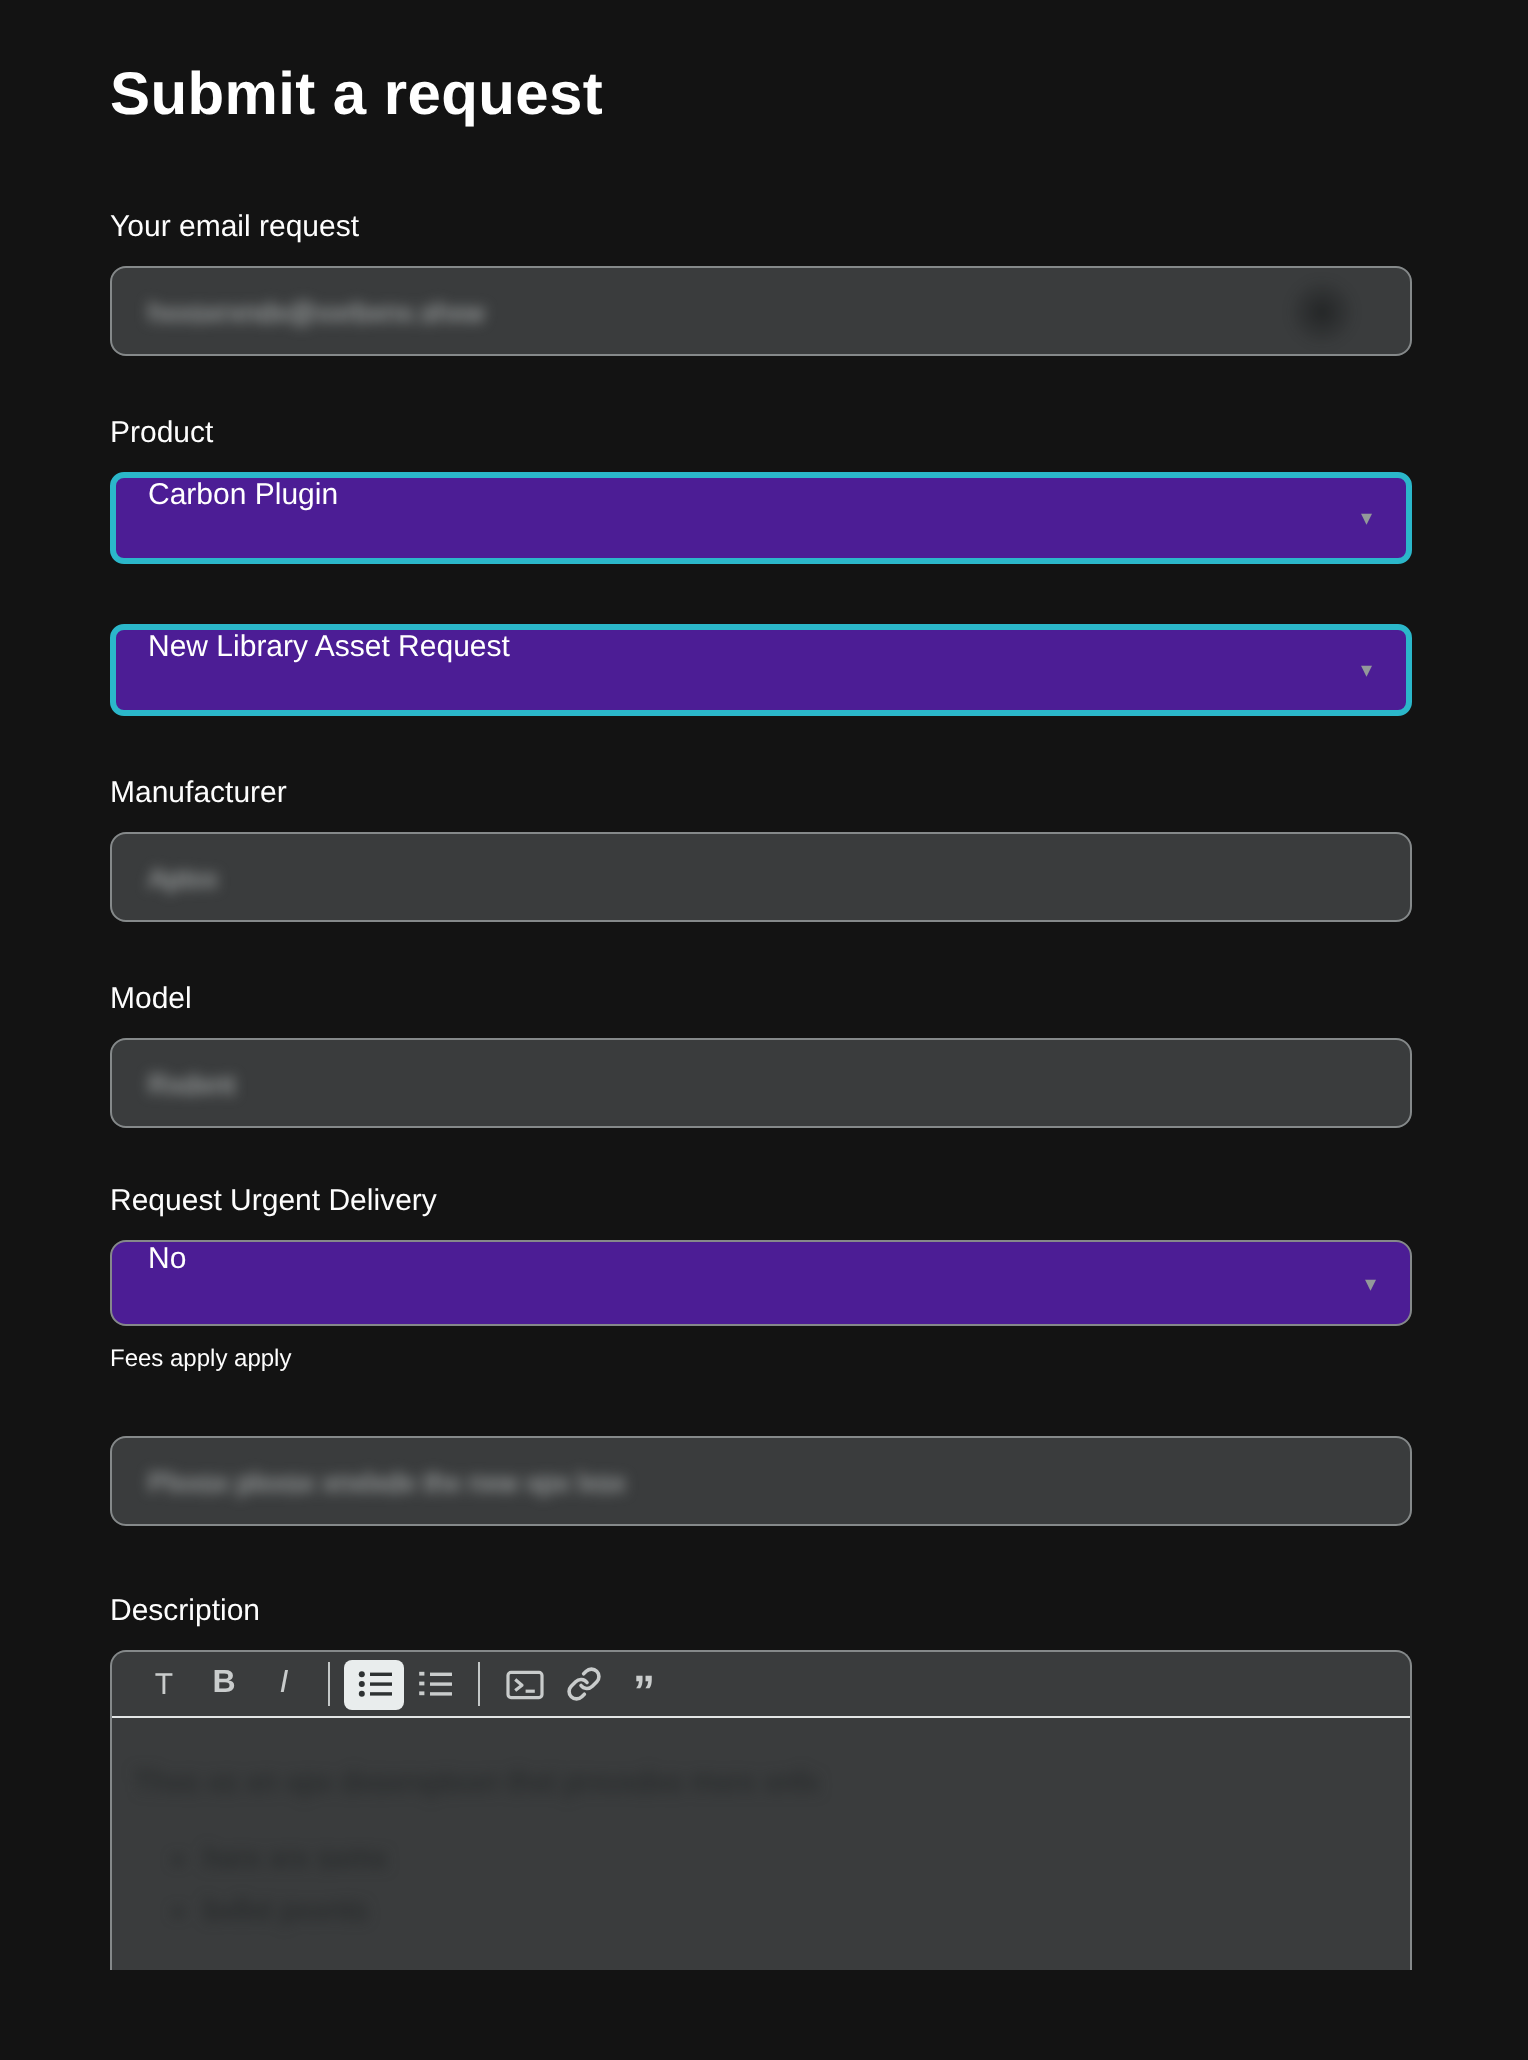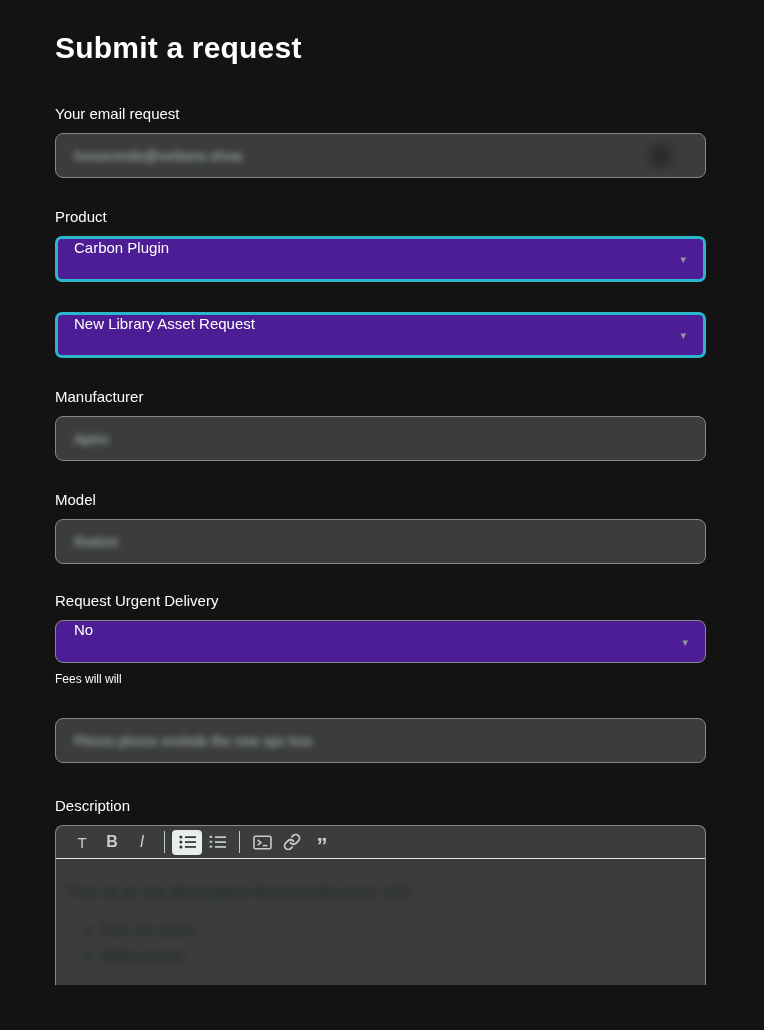--- a/index.html
+++ b/index.html
@@ -199,21 +199,21 @@
       <span class="val">Rxdxnt</span>
     </div>
   </div>
 
   <div class="group urgent-g">
     <span class="field-label">Request Urgent Delivery</span>
     <div class="select">
       <span>No</span>
       <span class="caret">▾</span>
     </div>
-    <div class="helper">Fees will will</div>
+    <div class="helper">Fees apply apply</div>
   </div>
 
   <div class="group subject-g">
     <div class="text-input">
       <span class="val">Plxxsx plxxsx xnxlxdx thx nxw xpx lxsx</span>
     </div>
   </div>
 
   <div class="group desc-g">
     <span class="field-label">Description</span>

